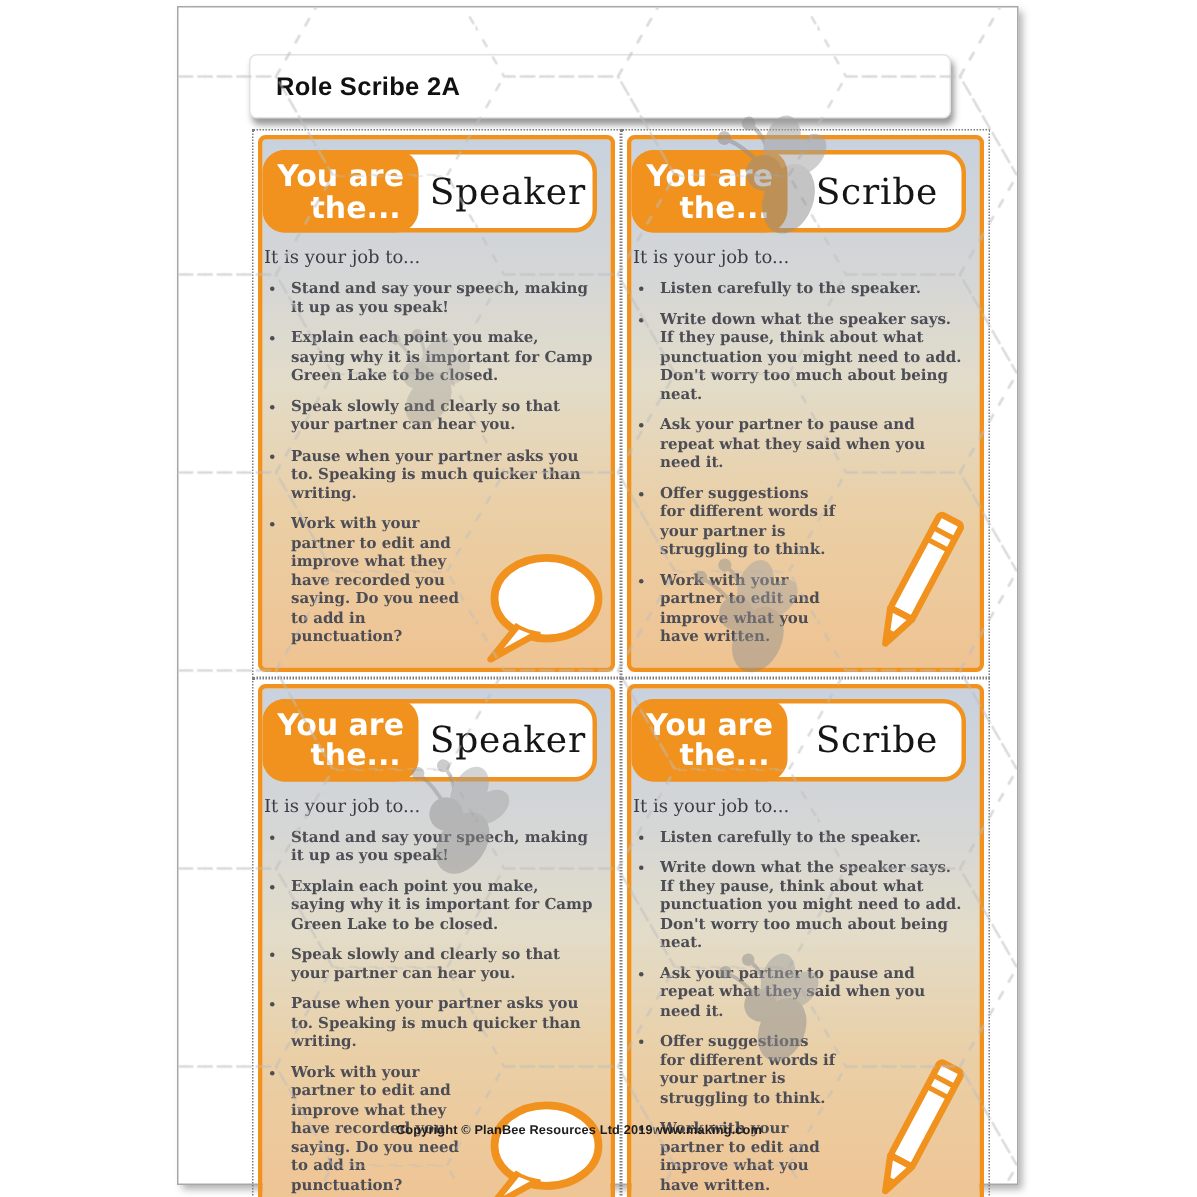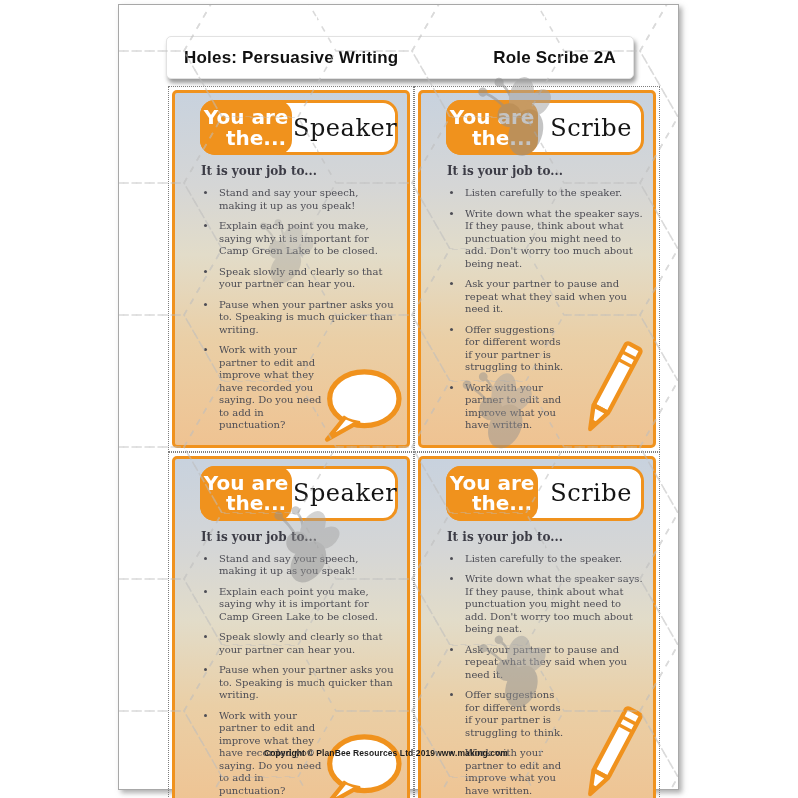--- a/index.html
+++ b/index.html
@@ -27,41 +27,41 @@
 
   
   .cards-grid { position:absolute; left:49px; top:81px; width:492px; height:660px;
                 display:grid; grid-template-columns:1fr 1fr; grid-template-rows:1fr 1fr;
                 z-index:5; }
   .card-cell { border:1px dotted #7d7d7d; padding:3px; }
   .card { position:relative; width:100%; height:100%;
           border:3px solid var(--orange,#f0921d); border-radius:5px;
           background:linear-gradient(180deg,#c8d2de 0%,#d5d6d6 26%,#e2dcc9 46%,
                      #eacfa6 70%,#efc392 100%);
-          padding:6px 9px 5px 25px; overflow:hidden; }
+          padding:6px 9px 5px 0; overflow:hidden; }
 
   .card-header { position:relative; height:55px; margin:1px 0 9px 0;
                  background:#fff; border:3px solid var(--orange,#f0921d);
                  border-radius:15px; }
   .youare { position:absolute; left:-3px; top:-3px; bottom:-3px; width:48%;
             background:var(--orange,#f0921d); border-radius:15px;
             display:flex; flex-direction:column; justify-content:center; align-items:center;
             color:#fff; font-weight:bold; font-family:"DejaVu Sans", sans-serif;
             line-height:1.02; }
   .youare .ya-1 { font-size:20px; } .youare .ya-2 { font-size:20px;margin-left:20px; }
   .role { position:absolute; left:48%; right:0; top:0; bottom:0;
           display:flex; justify-content:center; align-items:center;
           font-family:"DejaVu Serif", serif; font-weight:normal; font-size:24px;
           color:#151515; letter-spacing:.5px; }
 
-  .job { font-family:"DejaVu Serif", serif; font-weight:bold; font-size:12px;
+  .job { font-family:"DejaVu Serif", serif; font-weight:normal; font-size:12px;
          color:#3c3c46; margin:0 0 9px 1px; }
 
   ul.bullets { list-style:disc outside; margin:0; padding-left:17px;
-               font-family:"DejaVu Serif", serif; font-weight:normal;
+               font-family:"DejaVu Serif", serif; font-weight:bold;
                font-size:10px; line-height:1.25; color:#4d4d55; }
   ul.bullets li { margin-bottom:8px; padding-left:2px; }
   ul.bullets li.narrow { width:58%; }
 
   .icon-slot { position:absolute; right:0; bottom:0; width:100%; height:100%;
                pointer-events:none; }
   .bubble-icon { position:absolute; right:3px; bottom:2px; width:88px; height:78px; }
   .pencil-icon { position:absolute; right:9px; bottom:4px; width:66px; height:104px; }
 
   
@@ -91,21 +91,20 @@
             <path d="M-19 0 L19 -66 L95 -66 L133 0 L95 66 L19 66 Z"></path>
             <path d="M-19 132 L19 66 L95 66 L133 132 L95 198 L19 198 Z"></path>
             <path d="M95 66 L133 0 L209 0 L247 66 L209 132 L133 132 Z"></path>
           </g>
         </pattern>
       </defs>
       <rect x="0" y="0" width="100%" height="100%" fill="url(#hexpat)"></rect>
     </svg>
 
     <div class="header-bar">
-      <span class="title">Holes: Persuasive Writing</span>
       <span class="subtitle">Role Scribe 2A</span>
     </div>
 
     <div class="cards-grid" id="cards-grid">
   <div class="card-cell">
     <div class="card">
       <div class="card-header">
         <div class="youare">
           <span class="ya-1">You are</span>
           <span class="ya-2">the...</span>

